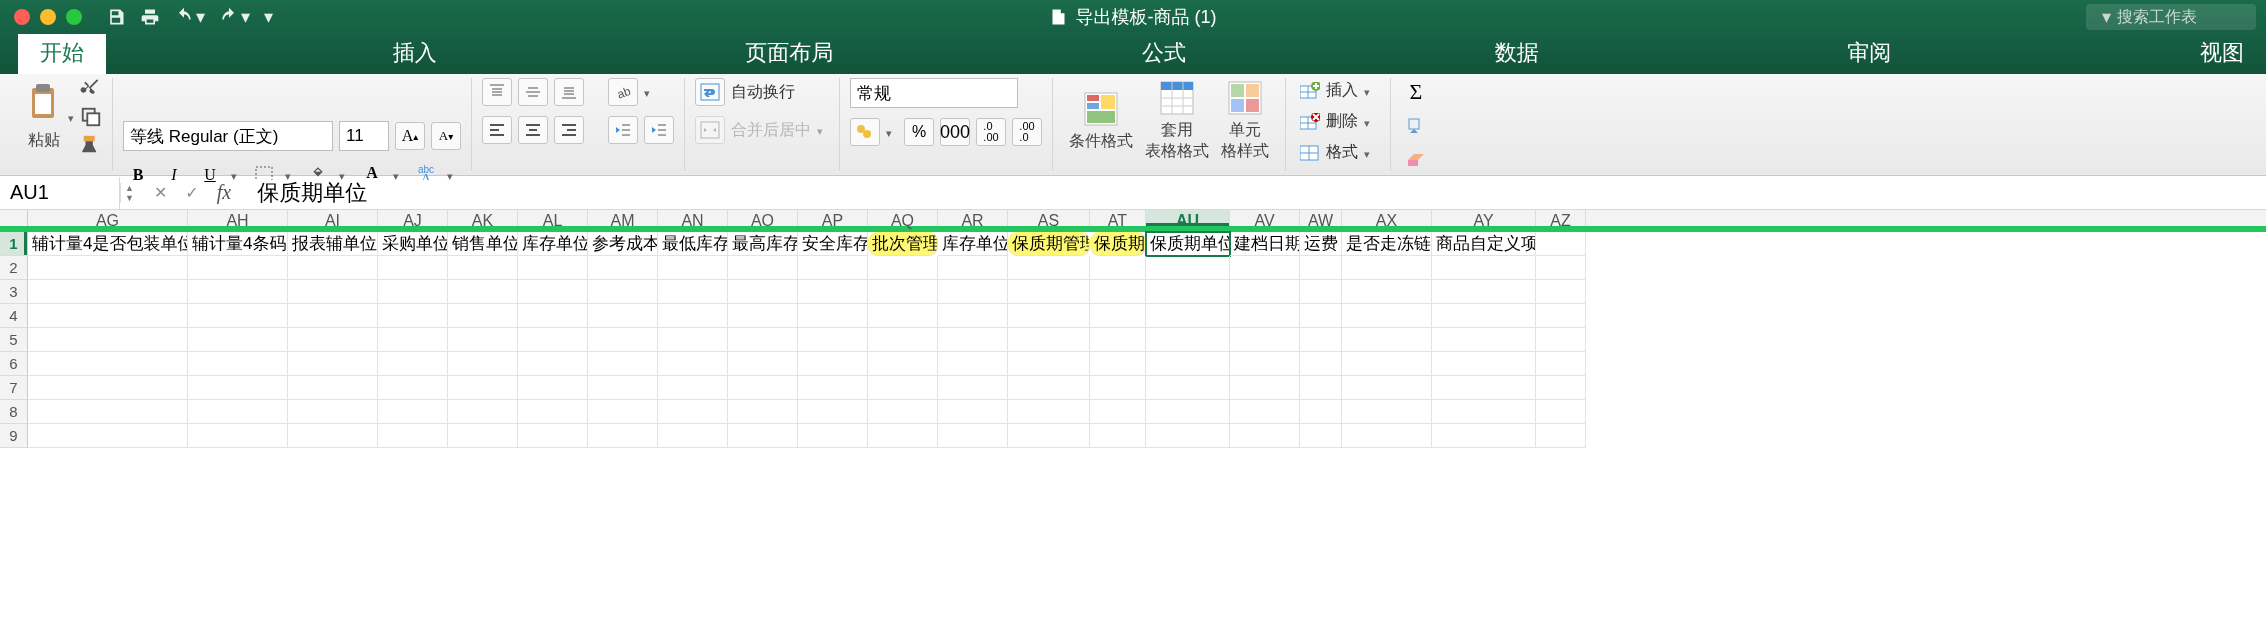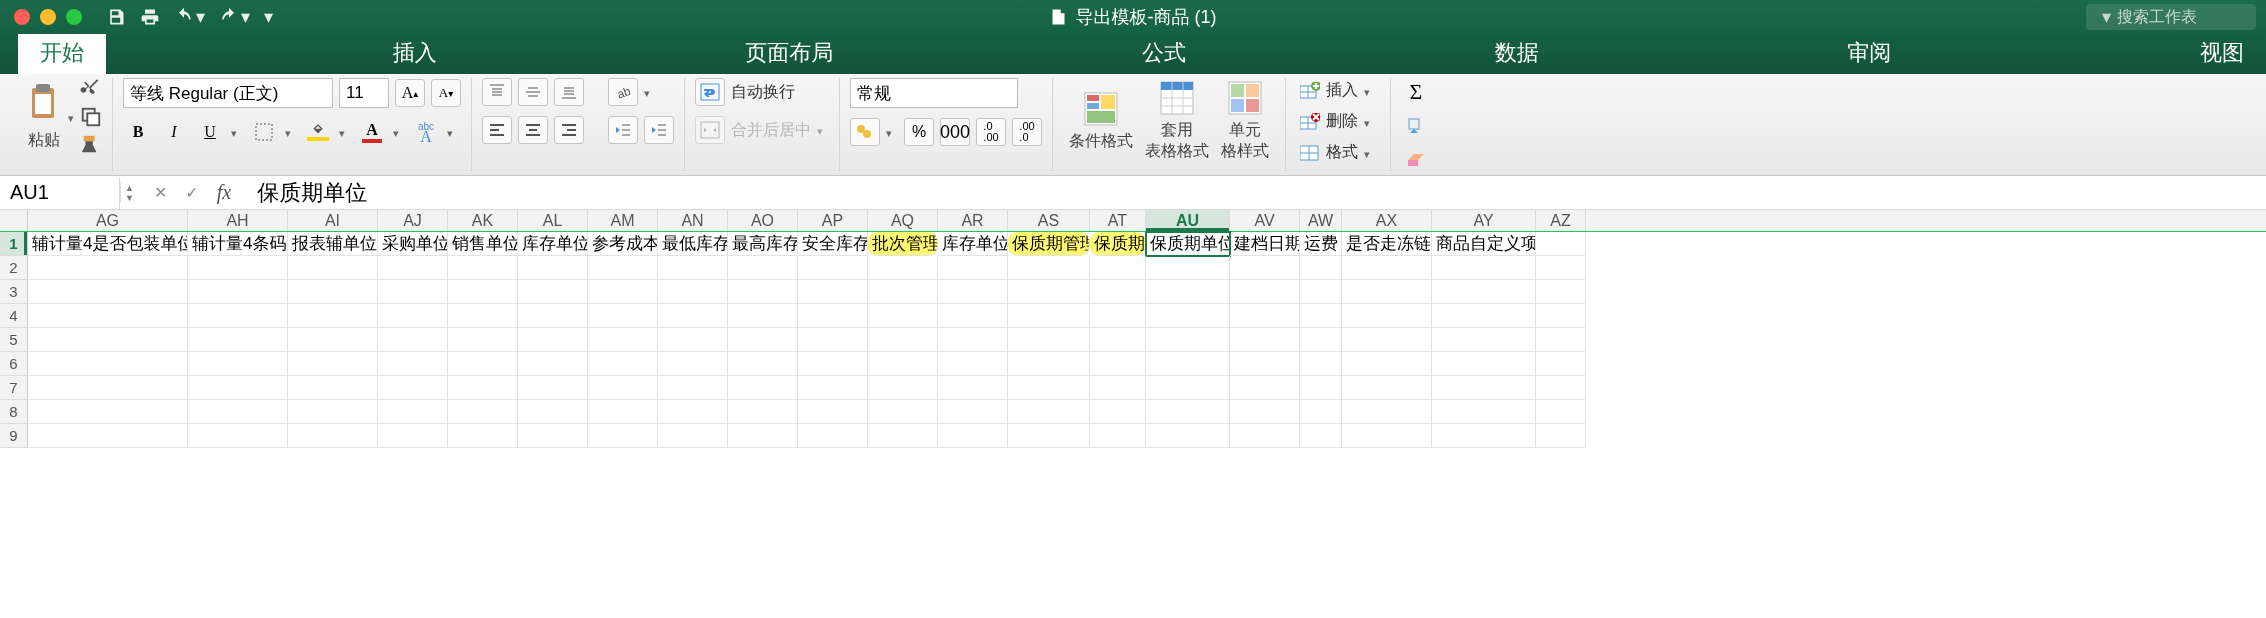--- a/index.html
+++ b/index.html
@@ -46,21 +46,21 @@
   .fbar { height:34px; display:flex; align-items:center; border-bottom:1px solid #d9d9d9; background:#fff; }
   .namebox { width:120px; height:32px; border:none; border-right:1px solid #d9d9d9; padding:0 10px; font-size:20px; outline:none; }
   .fnbtns { display:flex; align-items:center; gap:18px; padding:0 16px; color:#8b8b8b; }
   .fnbtns .fx { font-style:italic; font-family:"Times New Roman",serif; font-size:20px; color:#555; }
   .fval { border:none; font-size:22px; padding:0 10px; outline:none; flex:1; }
   .spin { display:flex; flex-direction:column; border-left:1px solid #ddd; }
   .spin div { font-size:9px; color:#777; padding:0 4px; line-height:10px; cursor:pointer; }
 
   
   .sheet { position:relative; }
-  .colhdr { display:flex; height:22px; background:#f3f3f3; border-bottom:1px solid #22c55e; }
+  .colhdr { display:flex; height:22px; background:#f3f3f3; border-bottom:6px solid #22c55e; }
   .rownum-col { width:28px; background:#f3f3f3; border-right:1px solid #ccc; }
   .ch { border-right:1px solid #dcdcdc; text-align:center; font-size:16px; color:#555; line-height:22px; flex:0 0 auto; }
   .ch.sel { background:#d6e6dd; color:#1a7a4e; font-weight:600; box-shadow: inset 0 -3px 0 #1a7a4e; }
   .gridwrap { display:flex; }
   .rownums { display:flex; flex-direction:column; }
   .rn { width:28px; height:24px; border-bottom:1px solid #dcdcdc; border-right:1px solid #ccc; background:#f3f3f3; text-align:center; font-size:15px; color:#555; line-height:24px; }
   .rn.sel { background:#d6e6dd; color:#1a7a4e; font-weight:600; box-shadow: inset -3px 0 0 #1a7a4e; }
   .cells { display:flex; flex-direction:column; }
   .row { display:flex; height:24px; }
   .cell { border-right:1px solid #e3e3e3; border-bottom:1px solid #e3e3e3; font-size:17px; line-height:24px; padding:0 4px; white-space:nowrap; overflow:hidden; flex:0 0 auto; cursor:cell; }
@@ -158,21 +158,21 @@
             <svg width="22" height="22" viewBox="0 0 24 24">
               <path fill="#e8a04a" d="M4 2h12v6H4z"></path>
               <path fill="#555" d="M6 8h8v4l4 8H2l4-8V8z"></path>
             </svg>
           </span>
       </div>
     </div>
   </div>
 
   <div class="group">
-    <div style="display:flex;flex-direction:column;gap:10px;">
+    <div style="display:flex;flex-direction:column;gap:10px;margin-top:43px;">
       <div class="smallrow">
         <input class="combo" style="width: 210px;" value="等线 Regular (正文)">
         <input class="combo" style="width: 50px;" value="11">
         <div class="iconbtn boxed" style="font-family:serif;">A<span style="font-size:10px;">▴</span></div>
         <div class="iconbtn boxed" style="font-family:serif;font-size:13px;">A<span style="font-size:10px;">▾</span></div>
       </div>
       <div class="smallrow">
         <div class="iconbtn" style="font-weight:900;font-family:serif;">B</div>
         <div class="iconbtn" style="font-style:italic;font-family:serif;">I</div>
         <div class="iconbtn" style="text-decoration:underline;font-family:serif;">U</div>

